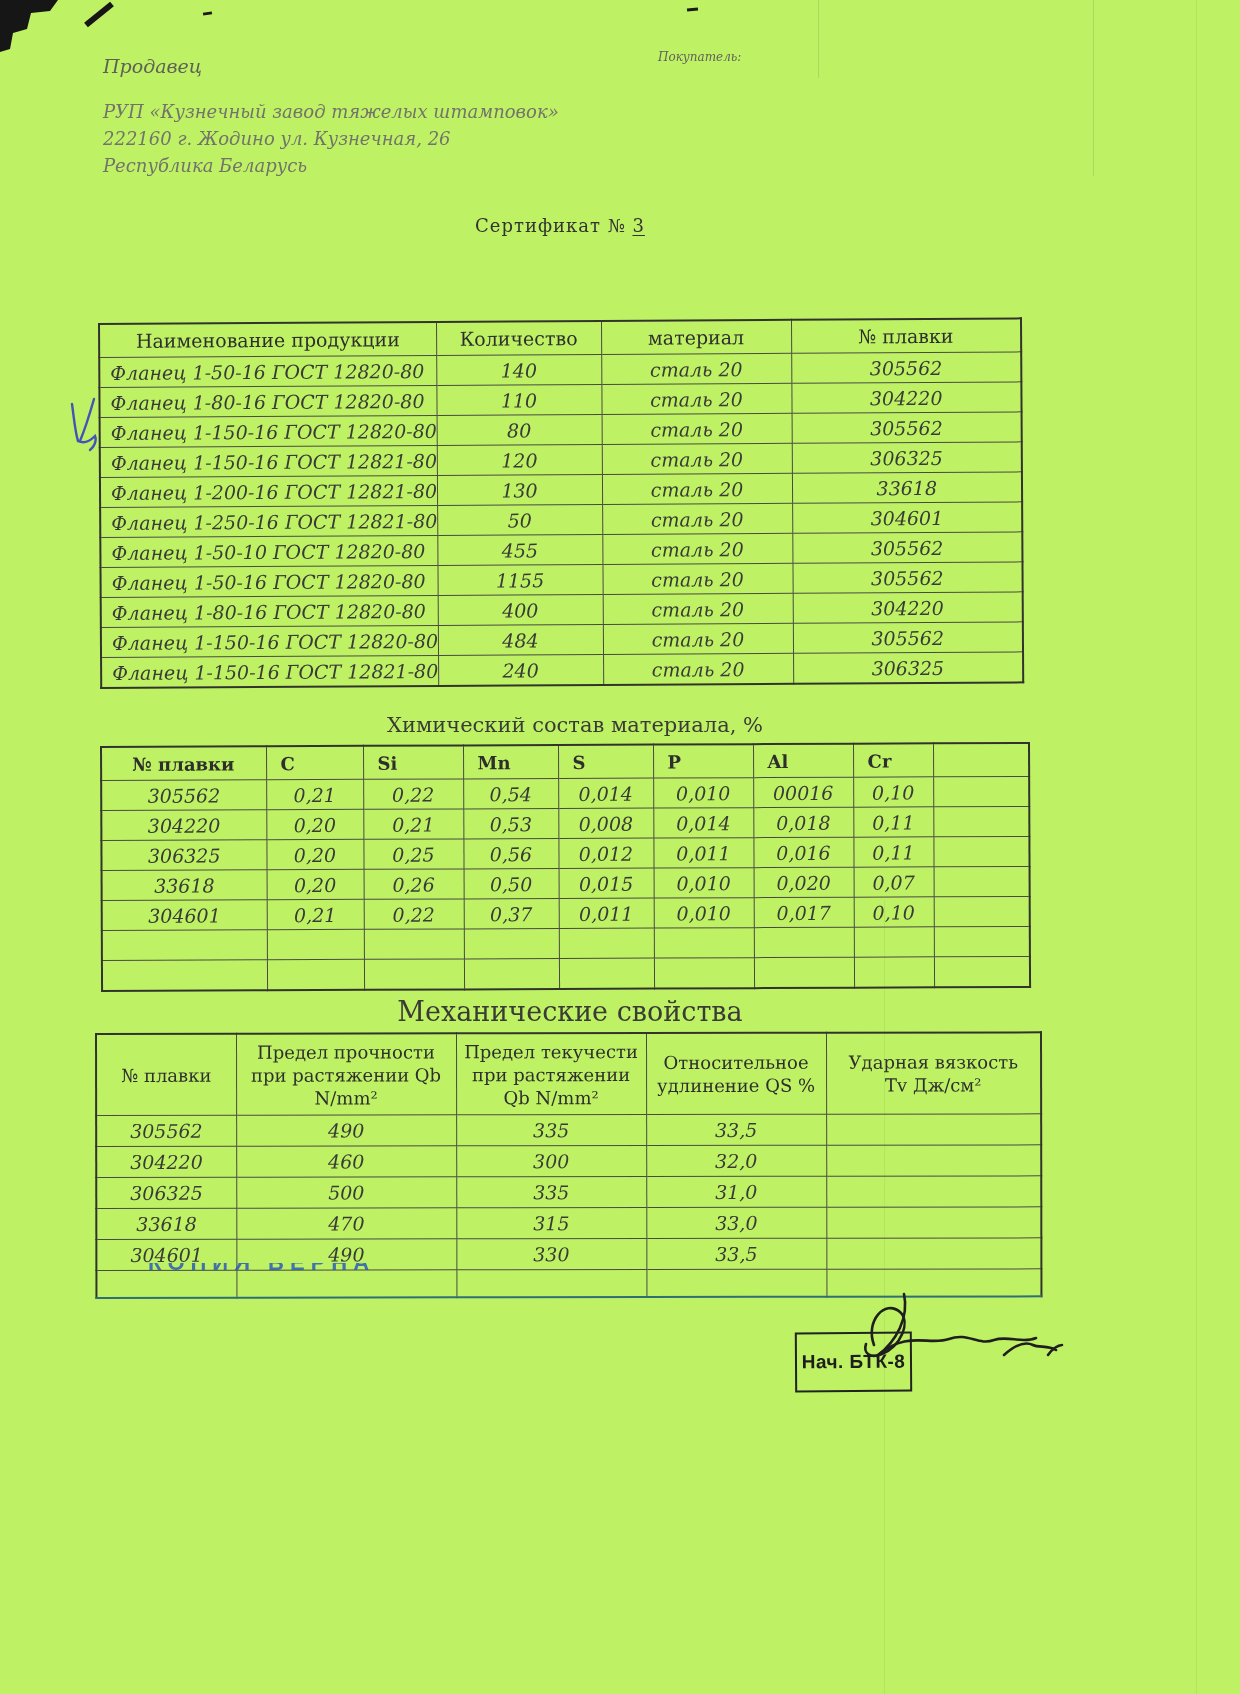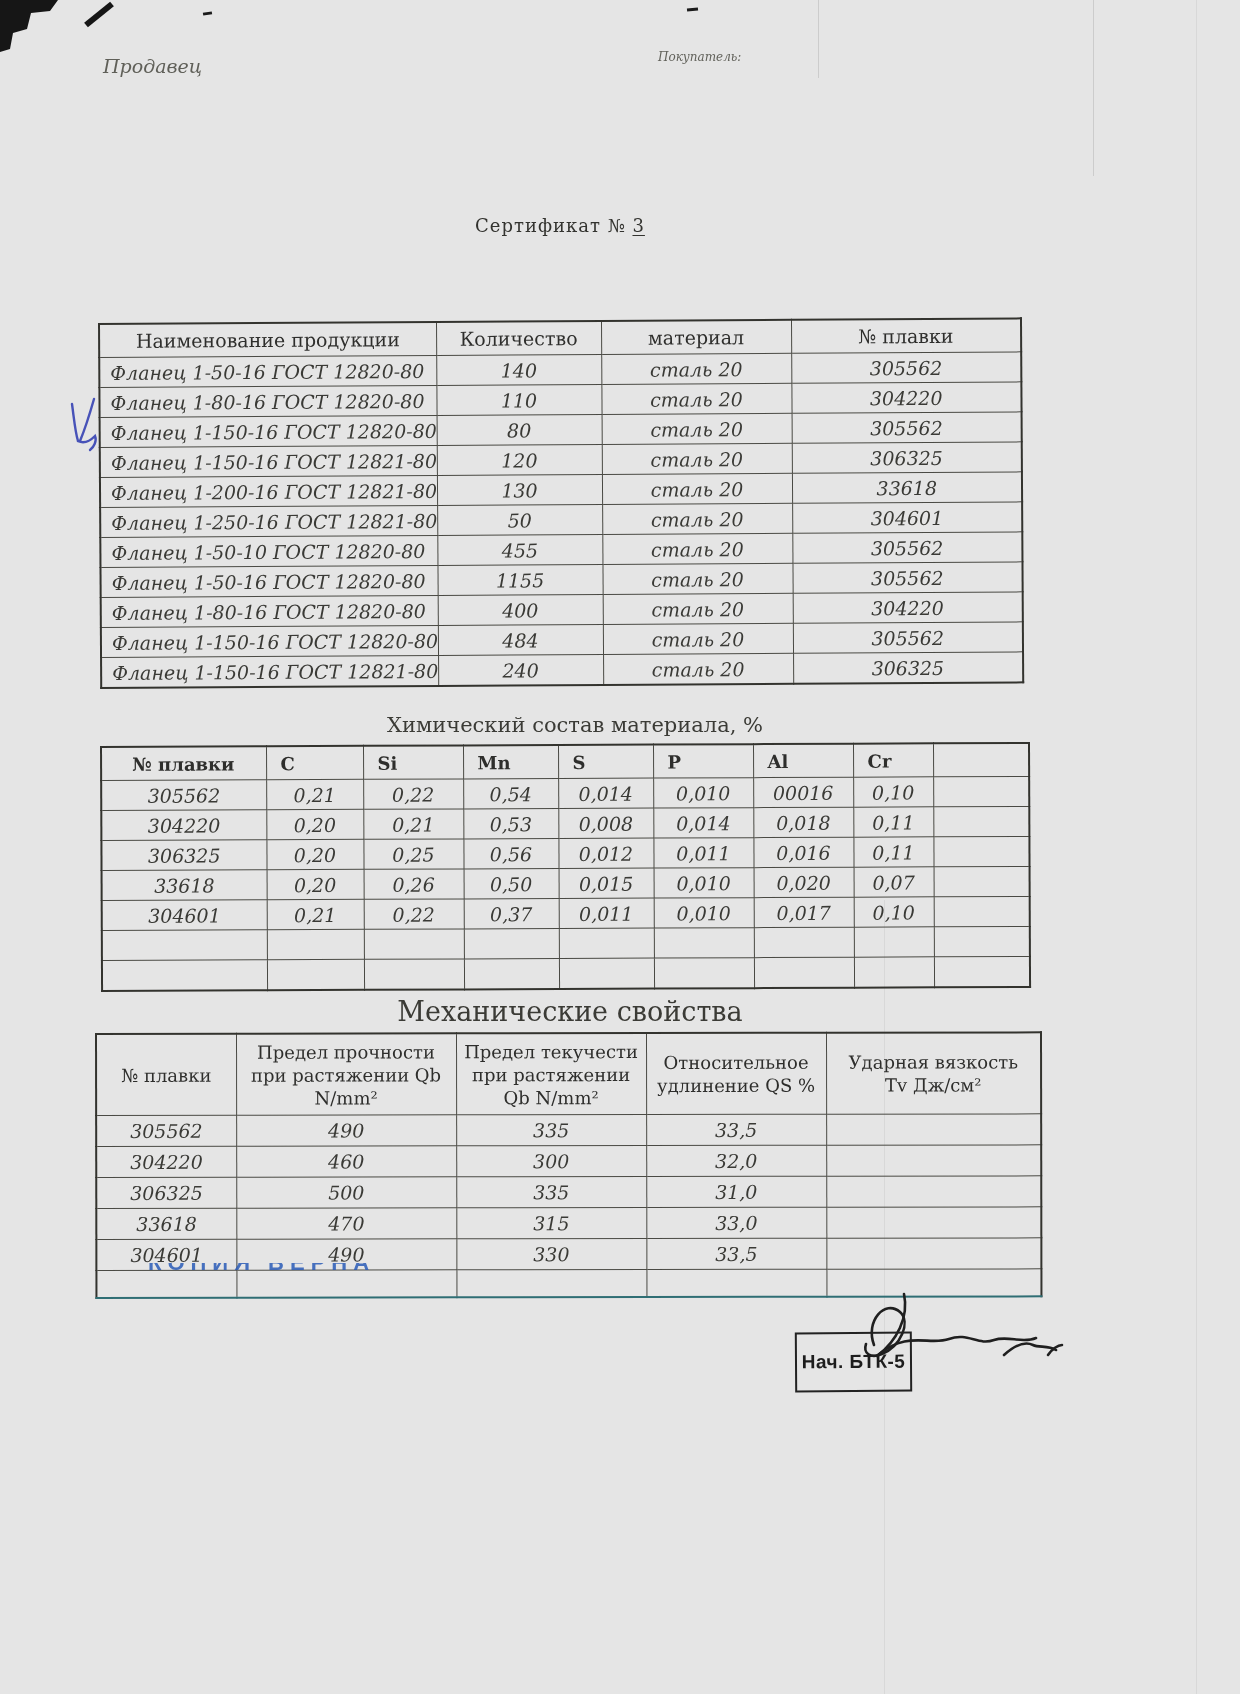--- a/index.html
+++ b/index.html
@@ -1,17 +1,17 @@
 <!DOCTYPE html>
 <html><head>
 <meta charset="utf-8">
 <style>
   html,body{margin:0;padding:0;background:#ffffff;}
   .page{
-    position:relative;width:1240px;height:1694px;background:#e5e5e5;
+    position:relative;width:1240px;height:1694px;background:#bef264;
     font-family:"DejaVu Serif","Liberation Serif",serif;color:#2e2e2c;overflow:hidden;
   }
   
   .seller-label{position:absolute;left:103px;top:55px;font-style:italic;font-size:19px;color:#5f5f58;}
   .buyer-label{position:absolute;left:658px;top:50px;font-style:italic;font-size:12px;color:#62625b;}
   .seller-lines{position:absolute;left:103px;top:98px;font-style:italic;font-size:18px;line-height:27px;color:#73736b;}
   
   .cert-title{position:absolute;left:0;top:215px;width:1120px;text-align:center;font-size:18px;letter-spacing:1px;color:#33332f;}
   .cert-title .num{text-decoration:underline;text-underline-offset:3px;}
   
@@ -64,20 +64,25 @@
   </svg>
   <div class="speck" style="left:203px;top:12px;width:9px;height:3px;transform:rotate(-8deg);"></div>
   <div class="speck" style="left:687px;top:8px;width:11px;height:3px;transform:rotate(-5deg);"></div>
   <div class="crease" style="left:818px;top:0;height:78px;"></div>
   <div class="crease" style="left:1093px;top:0;height:176px;"></div>
   <div class="crease faint" style="left:884px;top:900px;height:794px;"></div>
   <div class="crease faint" style="left:1196px;top:0;height:1694px;"></div>
 
   <div class="seller-label">Продавец</div>
   <div class="buyer-label">Покупатель:</div>
+  <div class="seller-lines">
+    <div>РУП «Кузнечный завод тяжелых штамповок»</div>
+    <div>222160 г. Жодино ул. Кузнечная, 26</div>
+    <div>Республика Беларусь</div>
+  </div>
 
   <div class="cert-title">
     <span>Сертификат № </span><span class="num">3</span>
   </div>
 
   <div class="tbl-wrap w-products">
     <table class="t-products">
       <colgroup>
           <col style="width:337px">
           <col style="width:165px">
@@ -342,21 +347,21 @@
           </tr>
         </tbody>
     </table>
   </div>
 
   <div class="copy-stamp-clip">
     <div class="copy-stamp-text">КОПИЯ ВЕРНА</div>
   </div>
 
   <div class="qc-stamp">
-    <span>Нач. БТК-5</span>
+    <span>Нач. БТК-8</span>
   </div>
   <svg class="signature-svg" width="256" height="118" viewBox="0 0 256 118">
     <g fill="none" stroke="#1f1f1f" stroke-width="2.6" stroke-linecap="round">
       <path d="M66,62 C57,38 77,16 92,29 C103,39 93,63 74,71 C62,76 55,70 58,61"></path>
       <path d="M96,11 C101,34 89,58 69,73"></path>
       <path d="M70,72 C100,47 121,63 141,56 C160,49 170,63 186,57 C200,52 214,61 228,55"></path>
       <path d="M196,72 C206,63 217,58 225,62 C231,65 240,62 248,67"></path>
       <path d="M240,72 C244,66 250,62 254,62"></path>
     </g>
   </svg>

